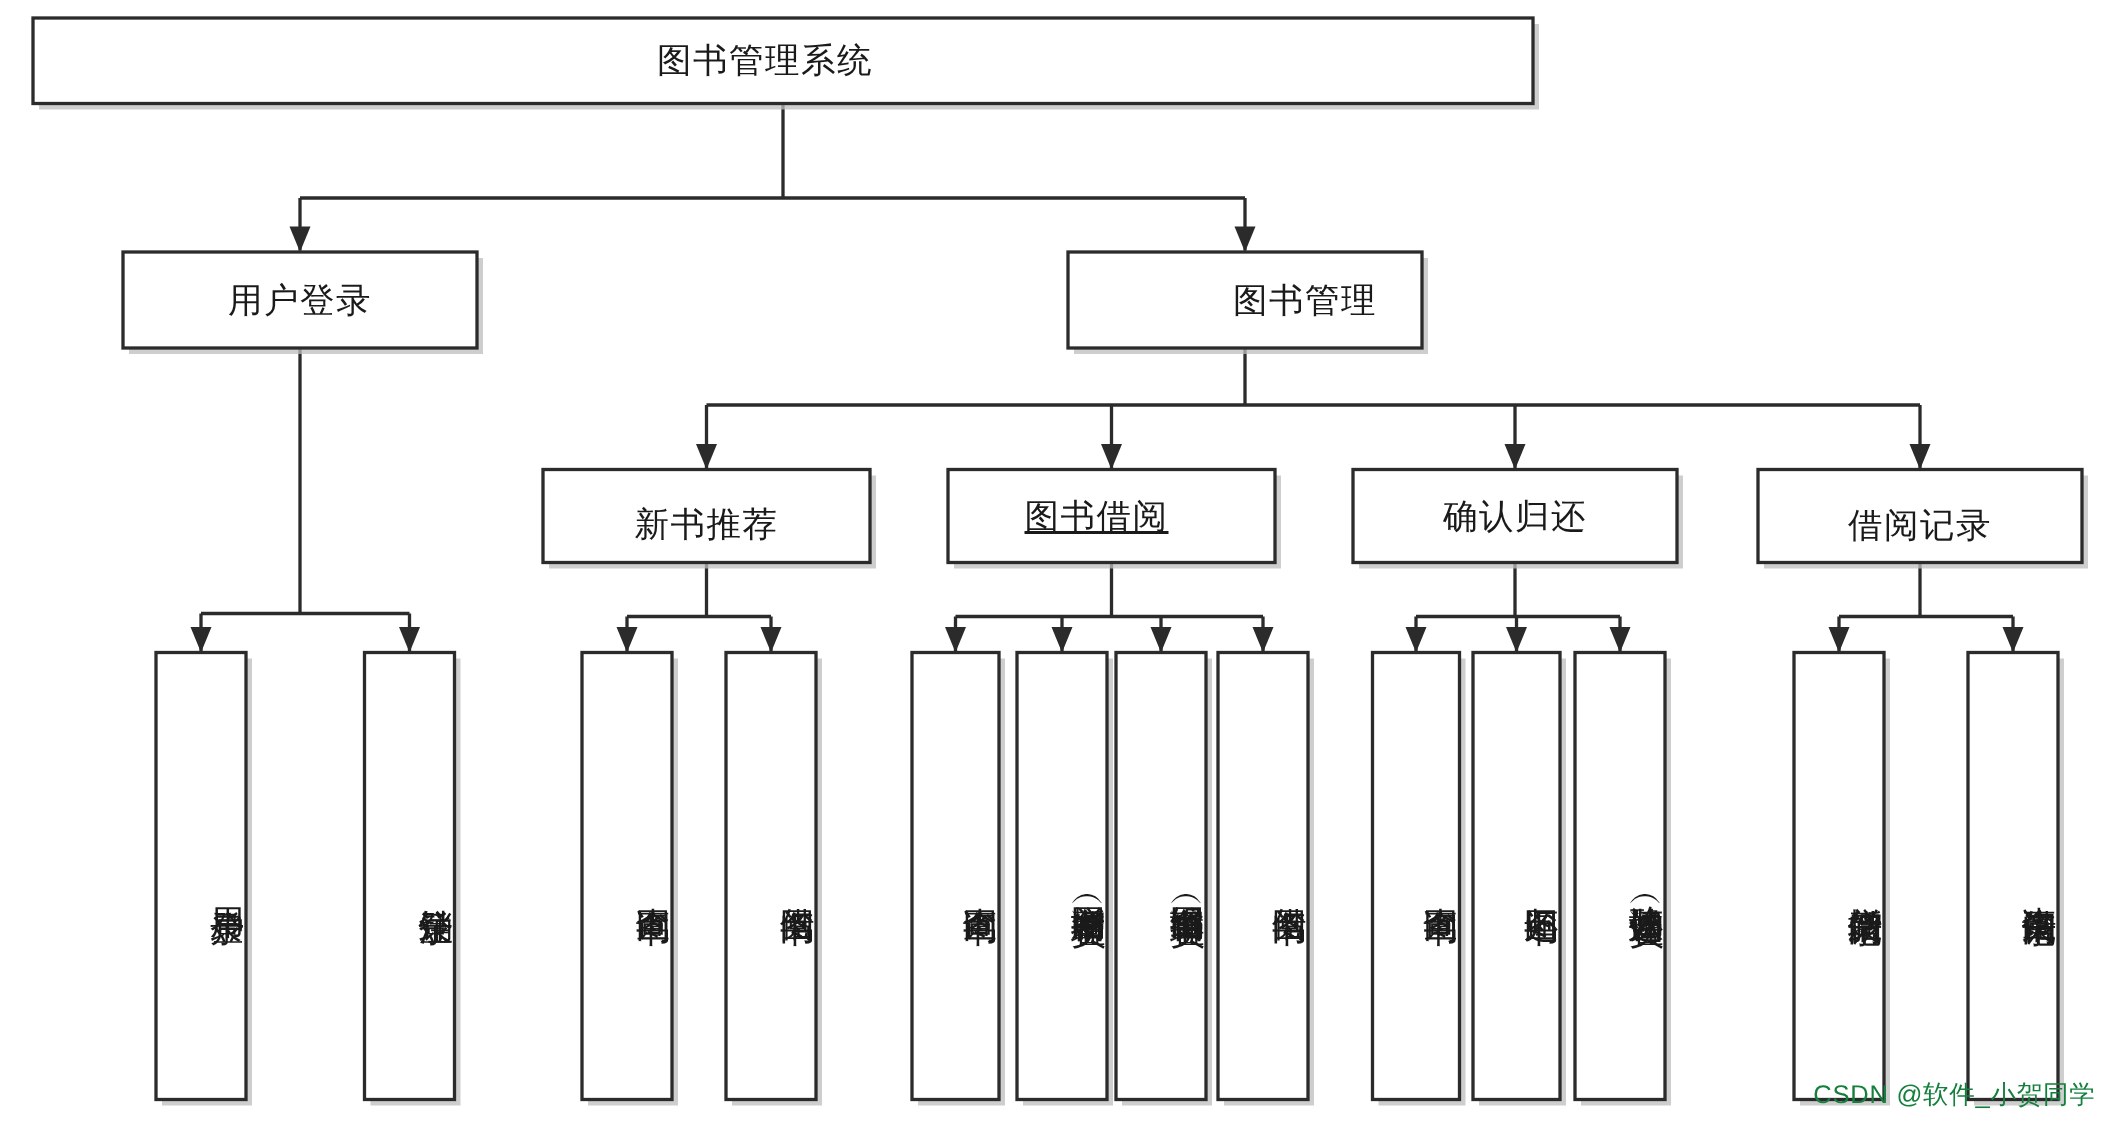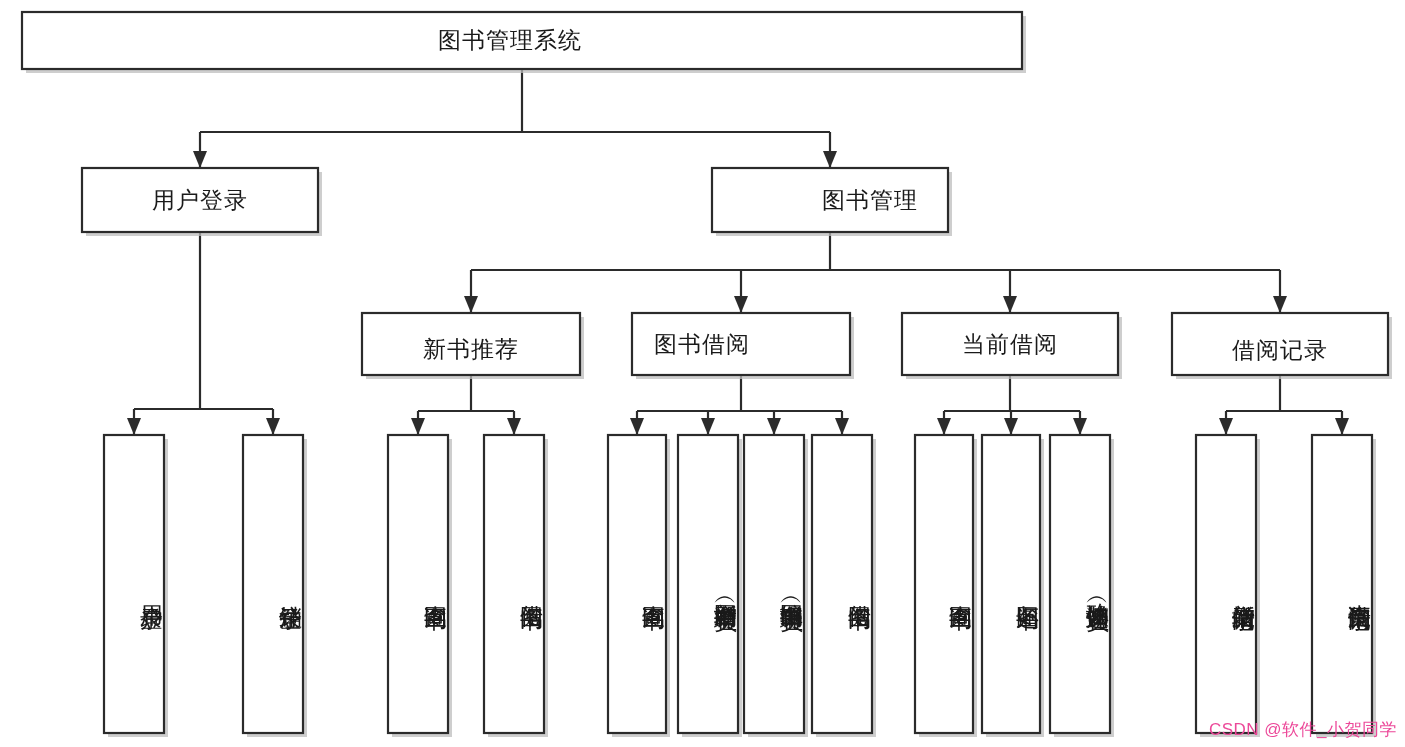--- a/index.html
+++ b/index.html
@@ -71,21 +71,21 @@
     letter-spacing: 1px;
     white-space: nowrap;
     pointer-events: none;
   }
   #watermark {
     position: absolute;
     right: 8px;
     bottom: 6px;
     font-family: "Liberation Sans", "DejaVu Sans", sans-serif;
     font-size: 17px;
-    color: #ec4899;
+    color: #15803d;
     letter-spacing: 0.5px;
     white-space: nowrap;
     pointer-events: none;
   }
 </style>
 </head>
 <body>
 
 <div id="canvas">
 
@@ -188,22 +188,22 @@
       </g>
   </svg>
 
   <div id="labels">
       <div class="horiz-label" style="left: 10px; top: 12px; width: 1000px; height: 57px;">图书管理系统</div>
       <div class="horiz-label" style="left: 82px; top: 168px; width: 236px; height: 64px;">用户登录</div>
       <div class="horiz-label" style="left: 712px; top: 168px; width: 236px; height: 64px; margin-left: 40px;">图书管理</div>
       <div class="vert-label" style="left: 104px; top: 449px; width: 60px; height: 280px;">用户登录</div>
       <div class="vert-label" style="left: 243px; top: 449px; width: 60px; height: 280px;">注销登录</div>
       <div class="horiz-label" style="left: 362px; top: 313px; width: 218px; height: 72px;">新书推荐</div>
-      <div class="horiz-label" style="left: 604px; top: 313px; width: 196px; height: 62px;">图书借阅</div>
-      <div class="horiz-label" style="left: 902px; top: 313px; width: 216px; height: 62px;">当前借阅</div>
+      <div class="horiz-label" style="left: 633px; top: 313px; width: 196px; height: 62px; text-decoration: underline;">图书借阅</div>
+      <div class="horiz-label" style="left: 902px; top: 313px; width: 216px; height: 62px;">确认归还</div>
       <div class="horiz-label" style="left: 1172px; top: 313px; width: 216px; height: 74px;">借阅记录</div>
       <div class="vert-label" style="left: 388px; top: 449px; width: 60px; height: 280px;">查询图书</div>
       <div class="vert-label" style="left: 484px; top: 449px; width: 60px; height: 280px;">借阅图书</div>
       <div class="vert-label" style="left: 608px; top: 449px; width: 58px; height: 280px;">查询图书</div>
       <div class="vert-label" style="left: 678px; top: 449px; width: 60px; height: 280px;">新增图书（管理员）</div>
       <div class="vert-label" style="left: 744px; top: 449px; width: 60px; height: 280px;">编辑图书（管理员）</div>
       <div class="vert-label" style="left: 812px; top: 449px; width: 60px; height: 280px;">借阅图书</div>
       <div class="vert-label" style="left: 915px; top: 449px; width: 58px; height: 280px;">查询图书</div>
       <div class="vert-label" style="left: 982px; top: 449px; width: 58px; height: 280px;">归还图书</div>
       <div class="vert-label" style="left: 1050px; top: 449px; width: 60px; height: 280px;">确认归还（管理员）</div>

